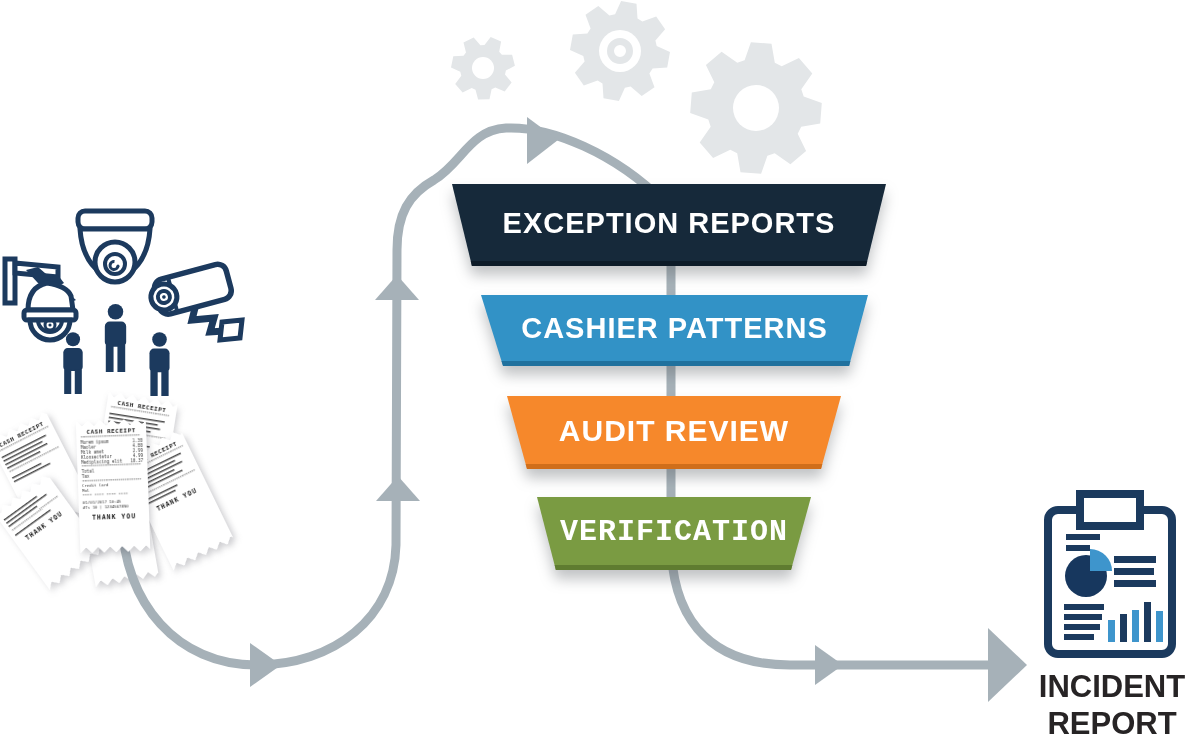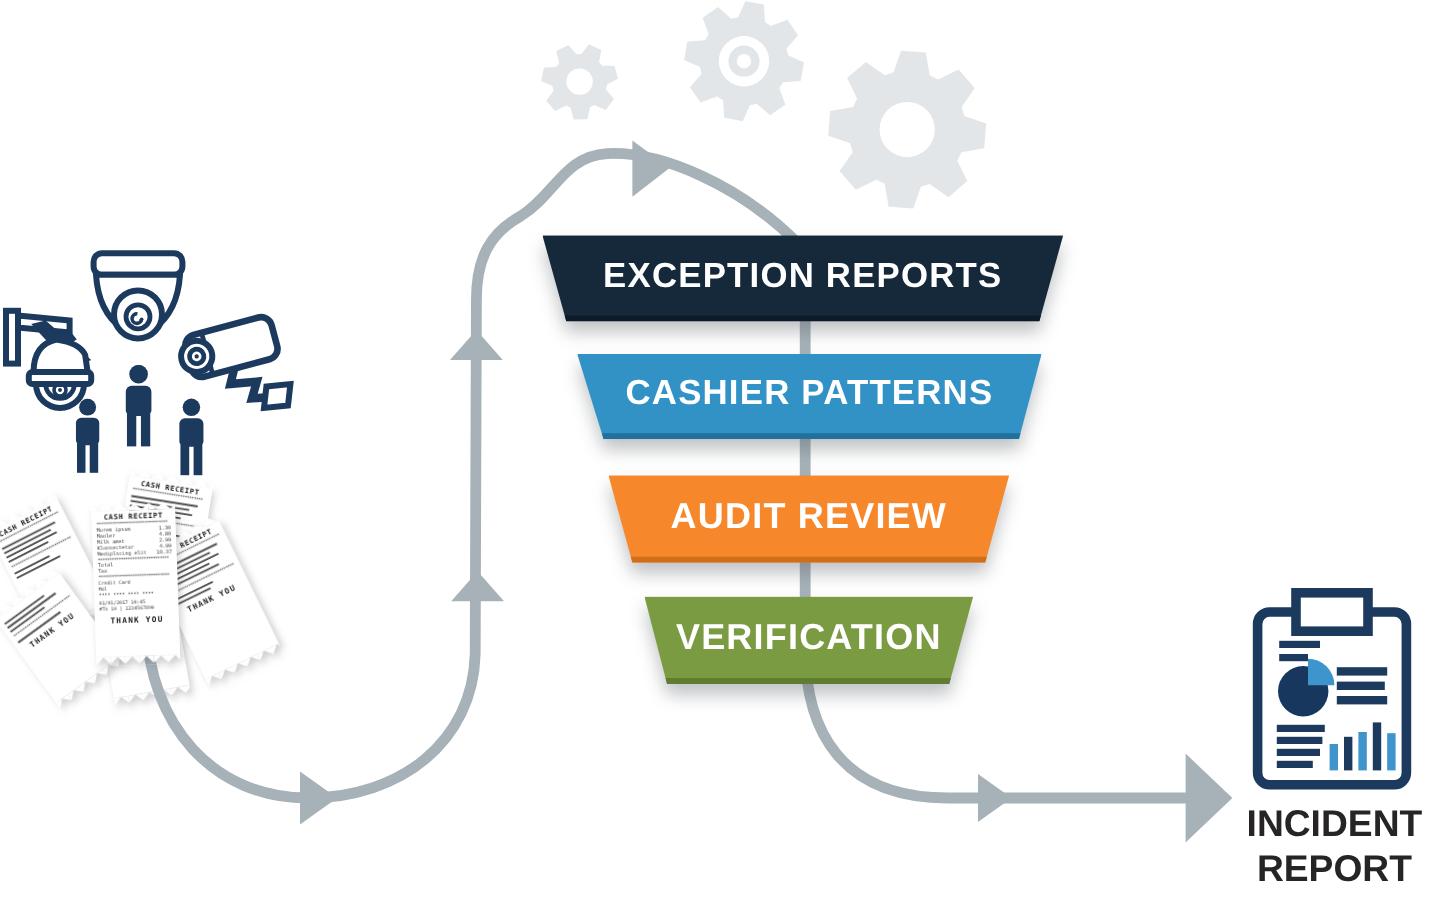--- a/index.html
+++ b/index.html
@@ -9,22 +9,22 @@
   .layer{position:absolute;left:0;top:0;width:1200px;height:756px;}
   .decor{z-index:1;}
   .flow{z-index:2;}
 
   
   .stage-wrap{position:absolute;z-index:4;filter:drop-shadow(0 9px 7px rgba(90,95,100,.38));}
   .stage{position:relative;width:100%;height:100%;display:flex;align-items:center;justify-content:center;}
   .s1 .stage{clip-path:polygon(0% 0%,100% 0%,95.4% 100%,4.6% 100%);}
   .s2 .stage{clip-path:polygon(0% 0%,100% 0%,95.1% 100%,5.7% 100%);}
   .s3 .stage{clip-path:polygon(0% 0%,100% 0%,94.0% 100%,6.0% 100%);}
-  .s4 .stage{clip-path:polygon(0% 0%,100% 0%,92.7% 100%,6.9% 100%);}
-  .s1{left:452px;top:196px;width:434px;height:72px;text-align:center;}
+  .s4 .stage{clip-path:polygon(0% 0%,100% 0%,92.7% 100%,6.9% 100%);font-family:Liberation Mono, monospace;}
+  .s1{left:452px;top:184px;width:434px;height:82px;text-align:center;}
   .s2{left:481px;top:295px;width:387px;height:71px;}
   .s3{left:507px;top:396px;width:334px;height:73px;}
   .s4{left:537px;top:497px;width:274px;height:73px;}
   .stage-edge{position:absolute;left:0;right:0;bottom:0;height:5px;}
   .stage-label{position:relative;color:#fff;font-weight:bold;font-size:29px;letter-spacing:1px;
                padding-bottom:4px;white-space:nowrap;}
   .s3 .stage-label,.s4 .stage-label{font-size:30px;}
 
   
   .icon-abs{position:absolute;z-index:3;}

